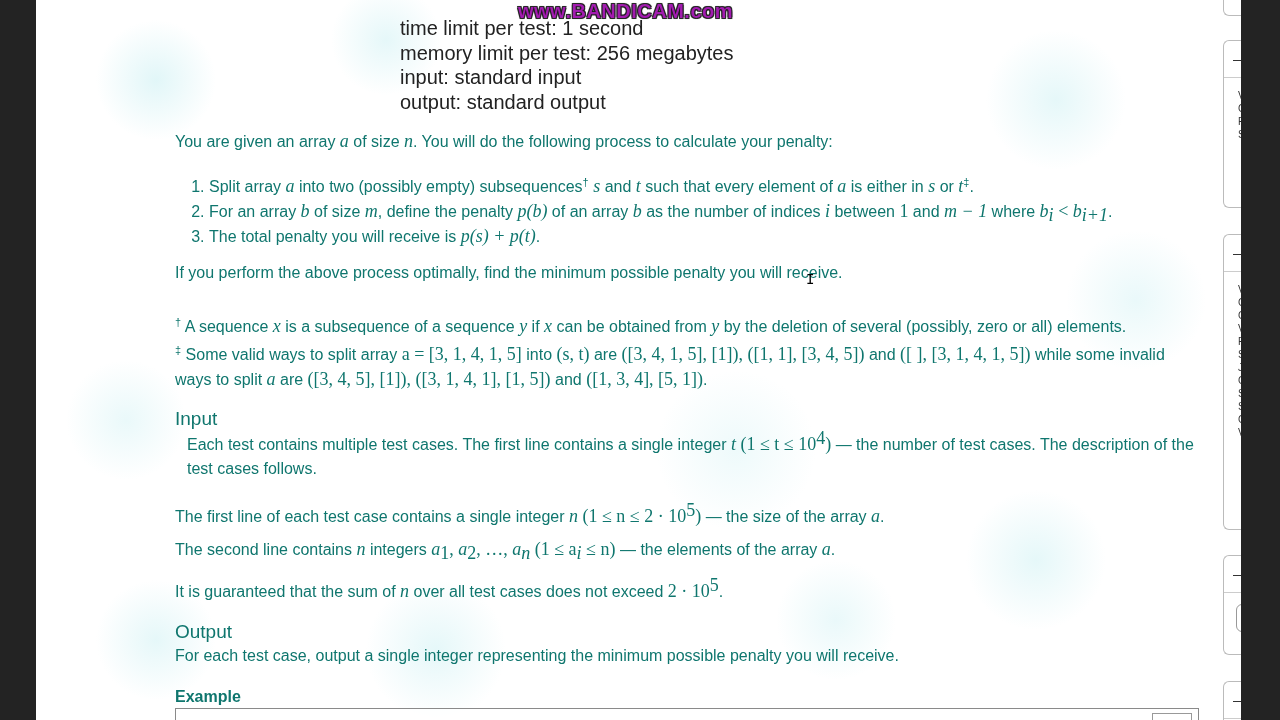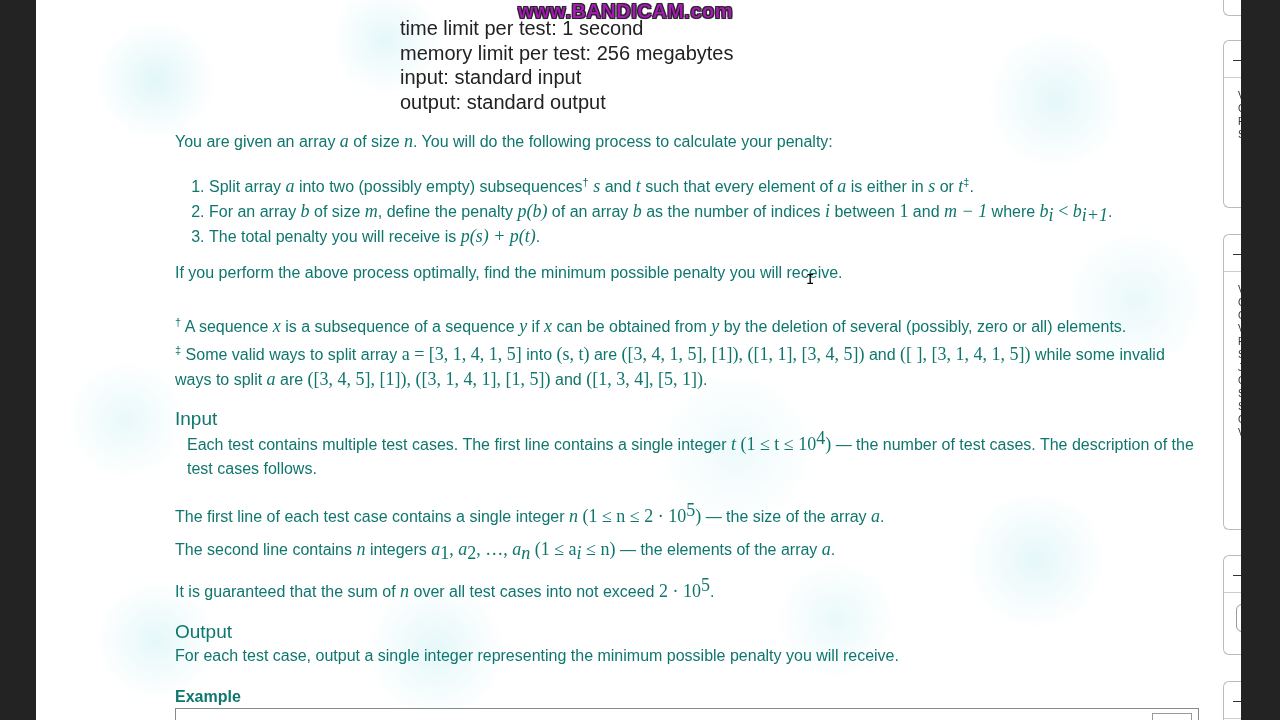--- a/index.html
+++ b/index.html
@@ -103,21 +103,21 @@
 <div class="content" style="top:432px;margin-left:12px;">
   <span>Each test contains multiple test cases. The first line contains a single integer </span><span class="m">t</span> <span class="mn">(1 ≤ t ≤ 10</span><sup class="mn">4</sup><span class="mn">)</span><span> — the number of test cases. The description of the test cases follows.</span>
 </div>
 <div class="content" style="top:496px;margin-top:8px;">
   <span>The first line of each test case contains a single integer </span><span class="m">n</span> <span class="mn">(1 ≤ n ≤ 2 · 10</span><sup class="mn">5</sup><span class="mn">)</span><span> — the size of the array </span><span class="m">a</span><span>.</span>
 </div>
 <div class="content" style="top:537px;">
   <span>The second line contains </span><span class="m">n</span><span> integers </span><span class="m">a</span><sub class="mn">1</sub><span class="mn">, </span><span class="m">a</span><sub class="mn">2</sub><span class="mn">, …, </span><span class="m">a</span><sub class="m">n</sub> <span class="mn">(1 ≤ a</span><sub class="m">i</sub><span class="mn"> ≤ n)</span><span> — the elements of the array </span><span class="m">a</span><span>.</span>
 </div>
 <div class="content" style="top:579px;">
-  <span>It is guaranteed that the sum of </span><span class="m">n</span><span> over all test cases into not exceed </span><span class="mn">2 · 10</span><sup class="mn">5</sup><span>.</span>
+  <span>It is guaranteed that the sum of </span><span class="m">n</span><span> over all test cases does not exceed </span><span class="mn">2 · 10</span><sup class="mn">5</sup><span>.</span>
 </div>
 
 <div class="content sec-title" style="top:620px;">Output</div>
 <div class="content" style="top:644px;">For each test case, output a single integer representing the minimum possible penalty you will receive.</div>
 
 <div class="content example-title" style="top:685px;">Example</div>
 <div class="example-box">
   <div class="copy-btn"></div>
 </div>
 

